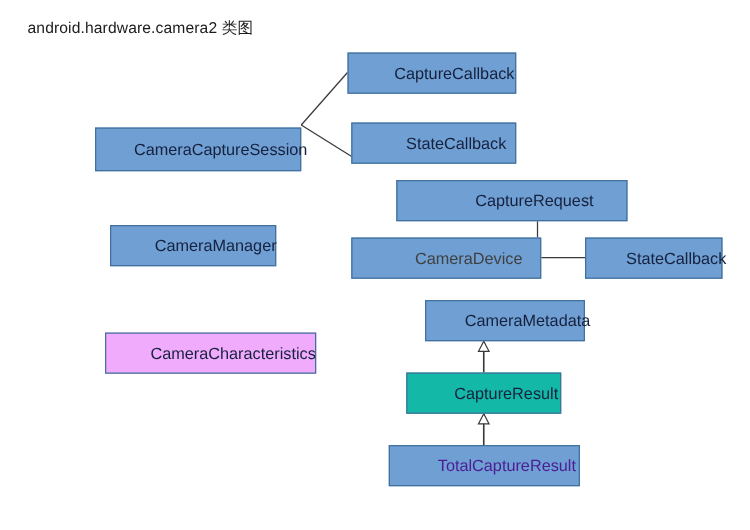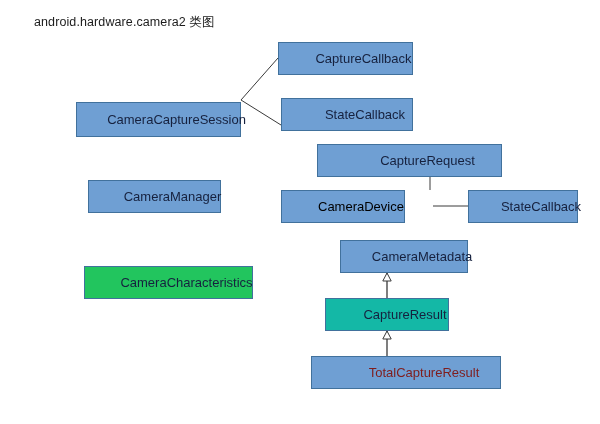--- a/index.html
+++ b/index.html
@@ -12,21 +12,21 @@
   }
   #canvas {
     position: relative;
     width: 600px;
     height: 424px;
     background: #ffffff;
     overflow: hidden;
   }
   #title {
     position: absolute;
-    left: 34px;
+    left: 22px;
     top: 14px;
     font-size: 12.5px;
     color: #1c1c1c;
     letter-spacing: 0.1px;
     white-space: nowrap;
     text-align: right;
   }
   #edges {
     position: absolute;
     left: 0;
@@ -76,33 +76,33 @@
       </div>
       <div class="node" style="left: 281px; top: 98px; width: 132px; height: 33px; background: rgb(111, 159, 211); border-color: rgb(65, 113, 156); color: rgb(22, 33, 62);">
         <span>StateCallback</span>
       </div>
       <div class="node" style="left: 317px; top: 144px; width: 185px; height: 33px; background: rgb(111, 159, 211); border-color: rgb(65, 113, 156); color: rgb(22, 33, 62);">
         <span>CaptureRequest</span>
       </div>
       <div class="node" style="left: 88px; top: 180px; width: 133px; height: 33px; background: rgb(111, 159, 211); border-color: rgb(65, 113, 156); color: rgb(22, 33, 62);">
         <span>CameraManager</span>
       </div>
-      <div class="node" style="left: 281px; top: 190px; width: 124px; height: 33px; background: rgb(111, 159, 211); border-color: rgb(65, 113, 156); color: #000000;">
+      <div class="node" style="left: 281px; top: 190px; width: 152px; height: 33px; background: rgb(111, 159, 211); border-color: rgb(65, 113, 156); color: #404040;">
         <span>CameraDevice</span>
       </div>
       <div class="node" style="left: 468px; top: 190px; width: 110px; height: 33px; background: rgb(111, 159, 211); border-color: rgb(65, 113, 156); color: rgb(22, 33, 62);">
         <span>StateCallback</span>
       </div>
       <div class="node" style="left: 340px; top: 240px; width: 128px; height: 33px; background: rgb(111, 159, 211); border-color: rgb(65, 113, 156); color: rgb(22, 33, 62);">
         <span>CameraMetadata</span>
       </div>
-      <div class="node" style="left: 84px; top: 266px; width: 169px; height: 33px; background: #22c55e; border-color: rgb(65, 113, 156); color: rgb(22, 33, 62);">
+      <div class="node" style="left: 84px; top: 266px; width: 169px; height: 33px; background: #f0abfc; border-color: rgb(65, 113, 156); color: rgb(22, 33, 62);">
         <span>CameraCharacteristics</span>
       </div>
       <div class="node" style="left: 325px; top: 298px; width: 124px; height: 33px; background: #14b8a6; border-color: rgb(65, 113, 156); color: rgb(22, 33, 62);">
         <span>CaptureResult</span>
       </div>
-      <div class="node" style="left: 311px; top: 356px; width: 190px; height: 33px; background: rgb(111, 159, 211); border-color: rgb(65, 113, 156); color: #7f1d1d;">
+      <div class="node" style="left: 311px; top: 356px; width: 153px; height: 33px; background: rgb(111, 159, 211); border-color: rgb(65, 113, 156); color: #4c1d95;">
         <span>TotalCaptureResult</span>
       </div>
     </div>
 
 </div>
 
 </body></html>

